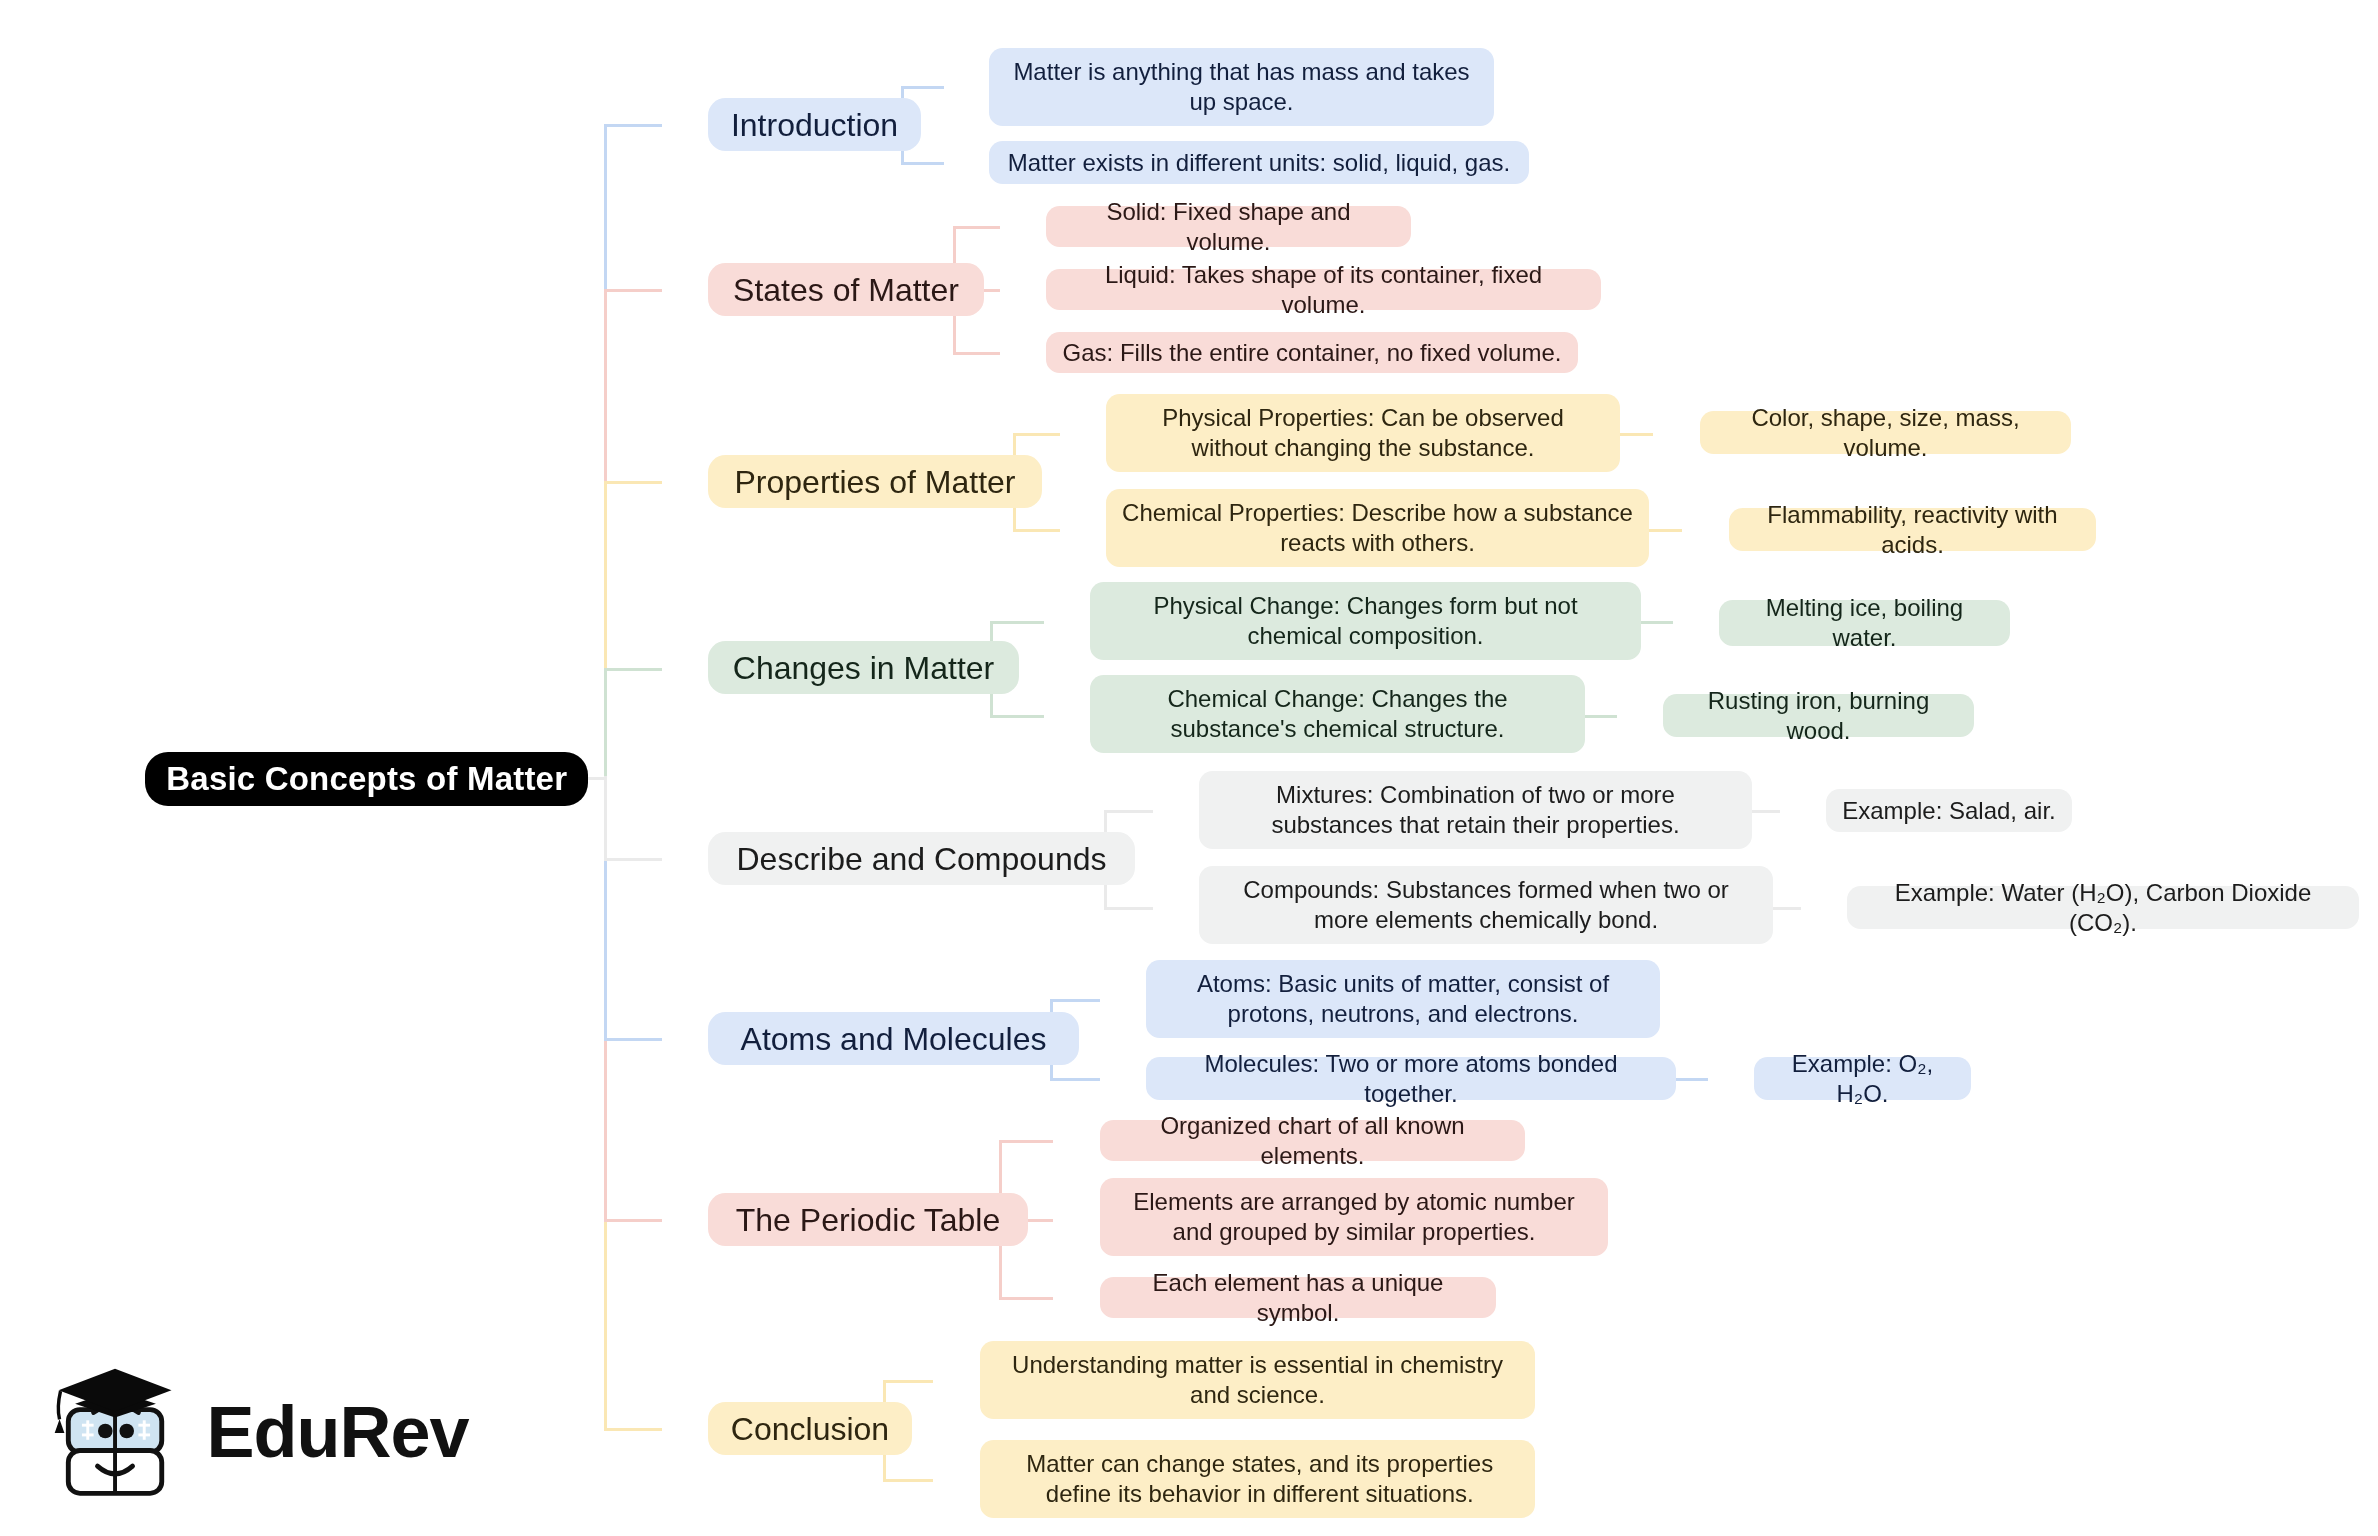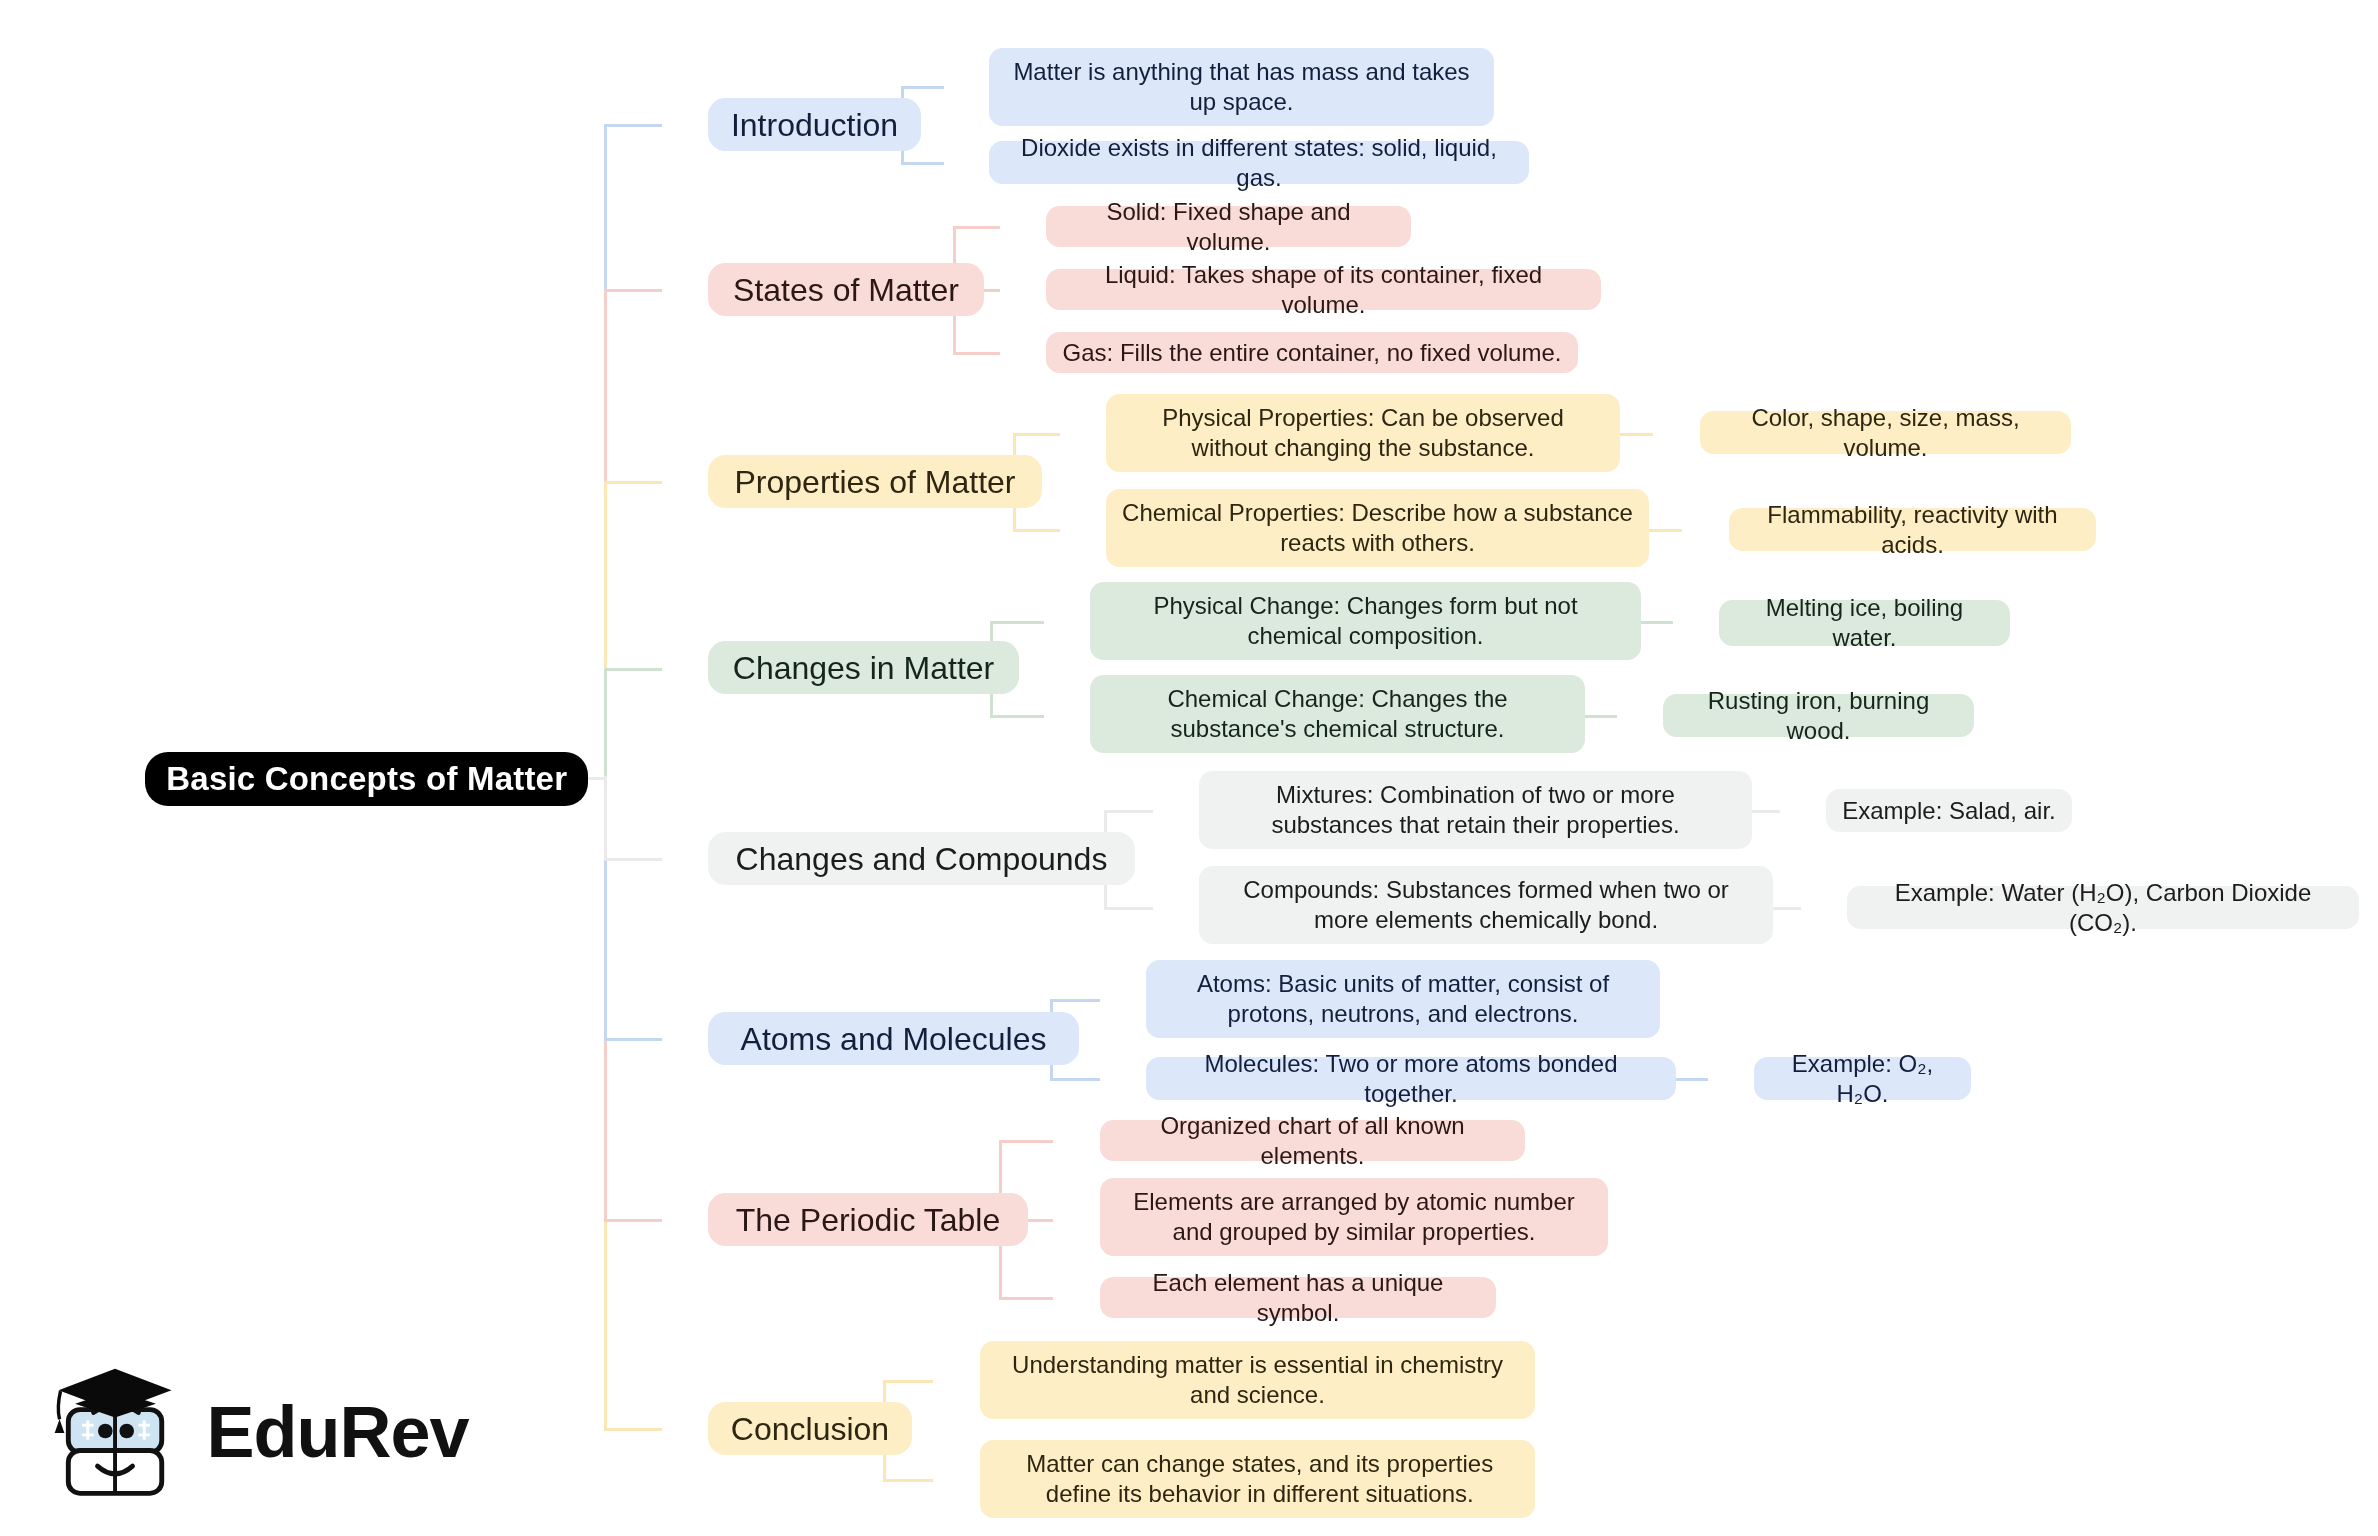--- a/index.html
+++ b/index.html
@@ -190,40 +190,40 @@
 
   <div class="node lvl1 c-yellow" style="left:660px; top:455px; width:334px; height:53px;">
     <span>Properties of Matter</span>
   </div>
 
   <div class="node lvl1 c-green" style="left:660px; top:641px; width:311px; height:53px;">
     <span>Changes in Matter</span>
   </div>
 
   <div class="node lvl1 c-gray" style="left:660px; top:832px; width:427px; height:53px;">
-    <span>Changes and Compounds</span>
+    <span>Describe and Compounds</span>
   </div>
 
   <div class="node lvl1 c-blue" style="left:660px; top:1012px; width:371px; height:53px;">
     <span>Atoms and Molecules</span>
   </div>
 
   <div class="node lvl1 c-pink" style="left:660px; top:1193px; width:320px; height:53px;">
     <span>The Periodic Table</span>
   </div>
 
   <div class="node lvl1 c-yellow" style="left:660px; top:1402px; width:204px; height:53px;">
     <span>Conclusion</span>
   </div>
 
   <div class="node lvl2 c-blue" style="left:941px; top:48px; width:505px; height:78px;">
     <span>Matter is anything that has mass and takes up space.</span>
   </div>
   <div class="node lvl2 c-blue" style="left:941px; top:141px; width:540px; height:43px;">
-    <span>Dioxide exists in different states: solid, liquid, gas.</span>
+    <span>Matter exists in different units: solid, liquid, gas.</span>
   </div>
 
   <div class="node lvl2 c-pink" style="left:998px; top:206px; width:365px; height:41px;">
     <span>Solid: Fixed shape and volume.</span>
   </div>
   <div class="node lvl2 c-pink" style="left:998px; top:269px; width:555px; height:41px;">
     <span>Liquid: Takes shape of its container, fixed volume.</span>
   </div>
   <div class="node lvl2 c-yellow" style="left:1058px; top:394px; width:514px; height:78px;">
     <span>Physical Properties: Can be observed without changing the substance.</span>

